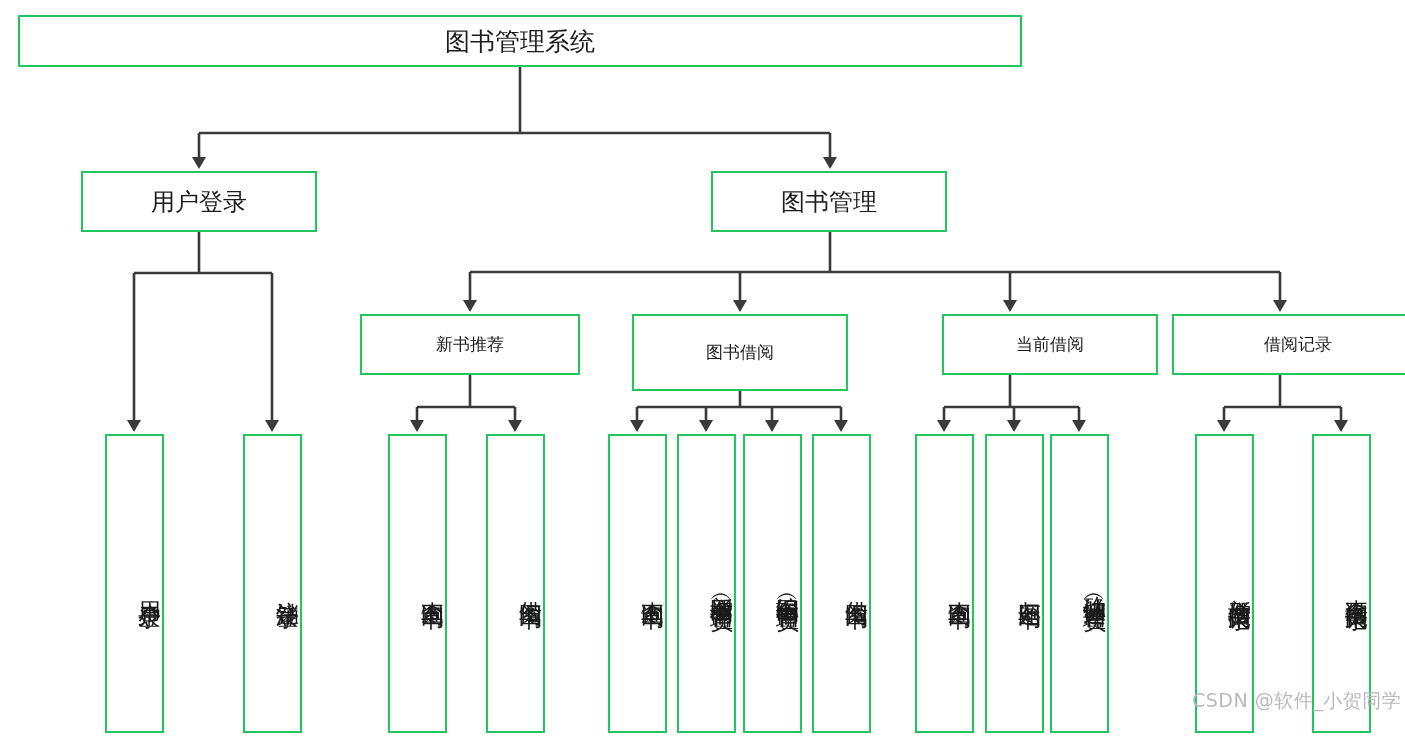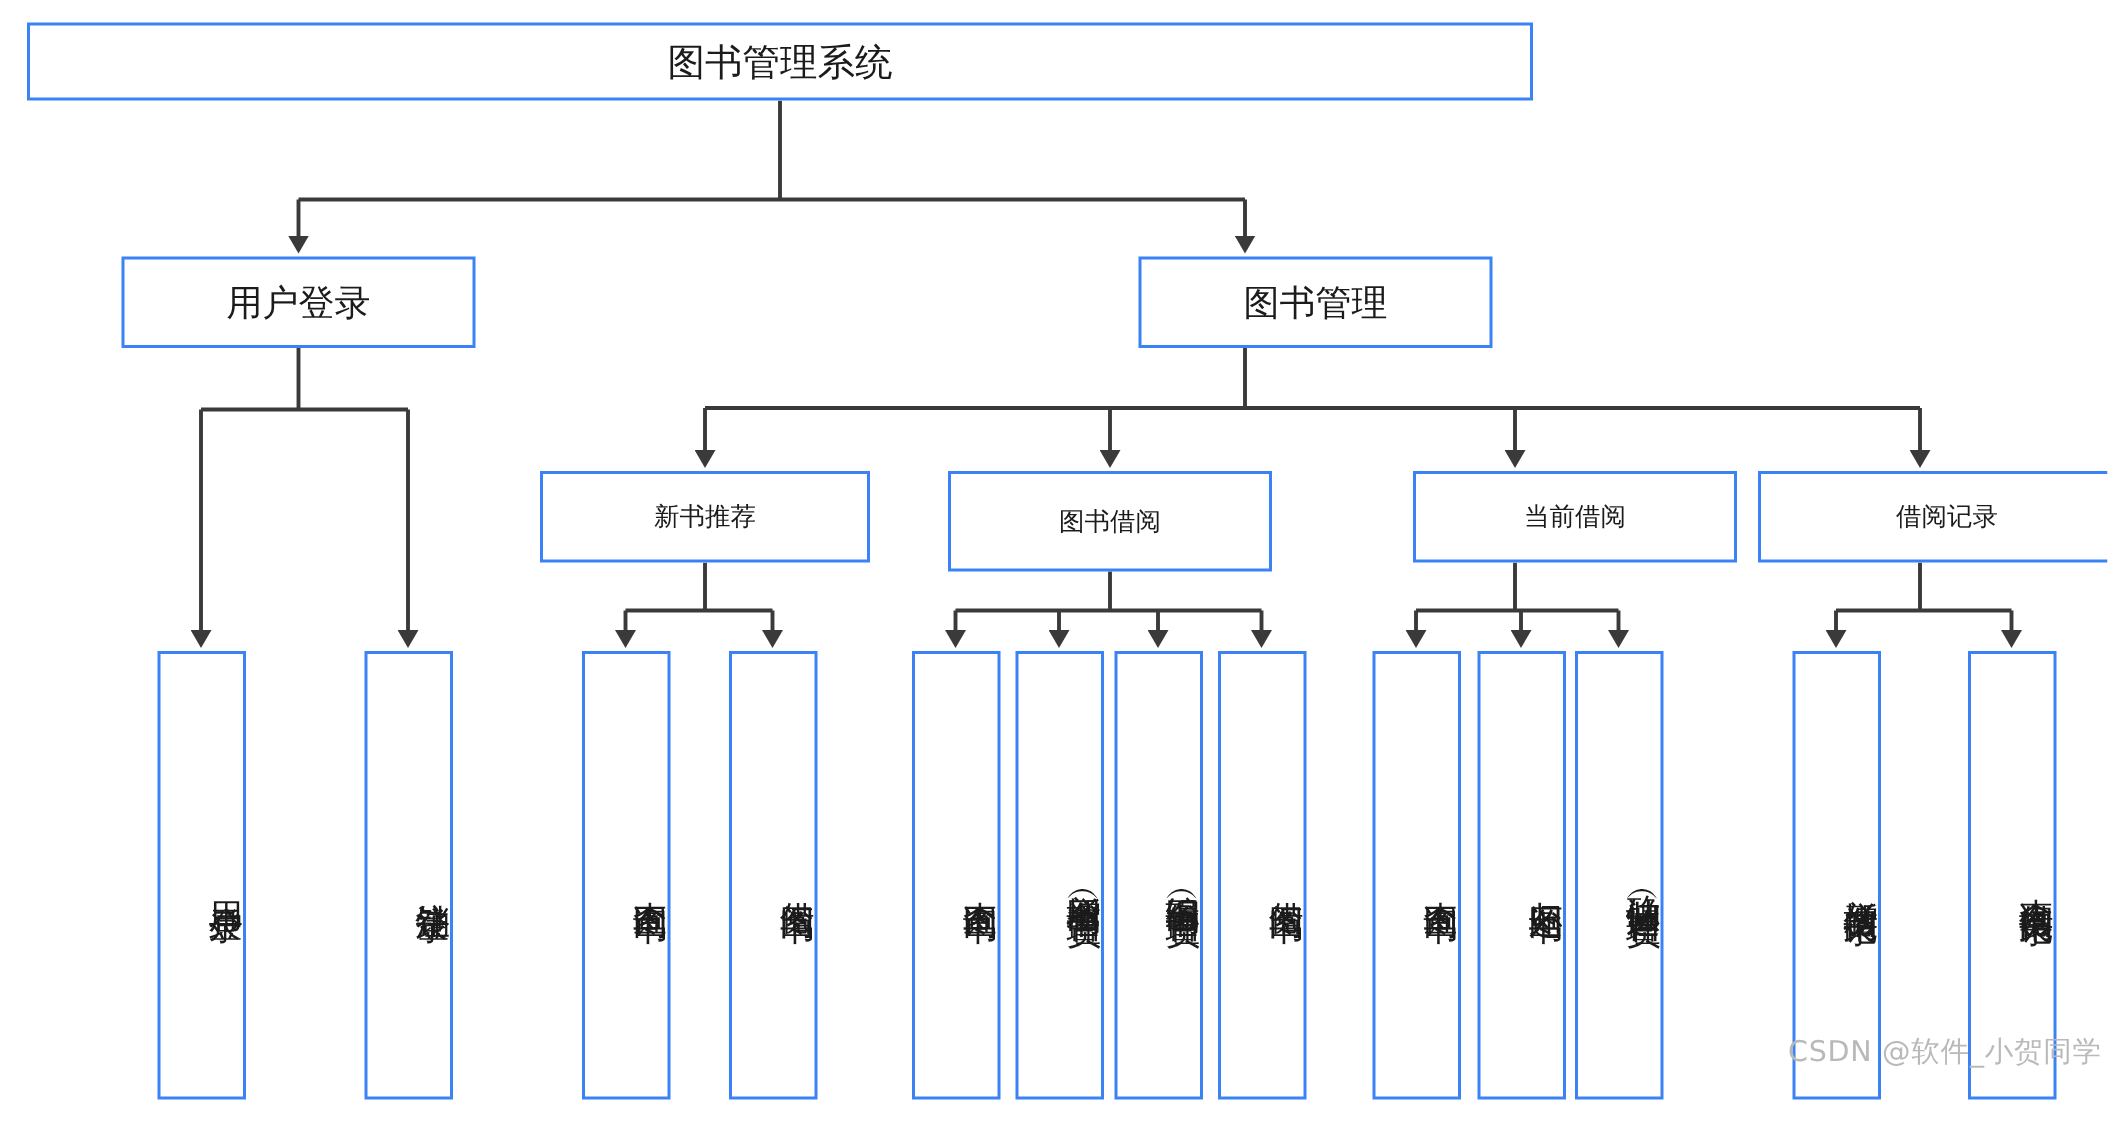--- a/index.html
+++ b/index.html
@@ -22,21 +22,21 @@
     left: 0;
     top: 0;
     width: 1405px;
     height: 747px;
     pointer-events: none;
   }
   .node {
     position: absolute;
     box-sizing: border-box;
     background: #ffffff;
-    border: 2px solid #3b82f6;
+    border: 2px solid #22c55e;
     display: flex;
     align-items: center;
     justify-content: center;
     color: #1b1b1b;
   }
   .node.root {
     font-size: 25px;
   }
   .node.lvl2 {
     font-size: 24px;
@@ -123,28 +123,28 @@
     </g>
   </svg>
 
   <div class="node root" style="left:18px; top:15px; width:1004px; height:52px;">
     <span class="node-label">图书管理系统</span>
   </div>
 
   <div class="node lvl2" style="left:81px; top:171px; width:236px; height:61px;">
     <span class="node-label">用户登录</span>
   </div>
-  <div class="node lvl2" style="left:711px; top:171px; width:236px; height:61px;margin-left:48px;">
+  <div class="node lvl2" style="left:711px; top:171px; width:236px; height:61px;">
     <span class="node-label">图书管理</span>
   </div>
 
   <div class="node lvl3" style="left:360px; top:314px; width:220px; height:61px;">
     <span class="node-label">新书推荐</span>
   </div>
-  <div class="node lvl3" style="left:632px; top:314px; width:216px; height:67px;">
+  <div class="node lvl3" style="left:632px; top:314px; width:216px; height:77px;">
     <span class="node-label">图书借阅</span>
   </div>
   <div class="node lvl3" style="left:902px; top:314px; width:216px; height:61px;margin-left:40px;">
     <span class="node-label">当前借阅</span>
   </div>
   <div class="node lvl3" style="left:1172px; top:314px; width:252px; height:61px;">
     <span class="node-label">借阅记录</span>
   </div>
 
   <div class="node leaf" style="left:105px; top:434px; width:59px; height:299px;">

